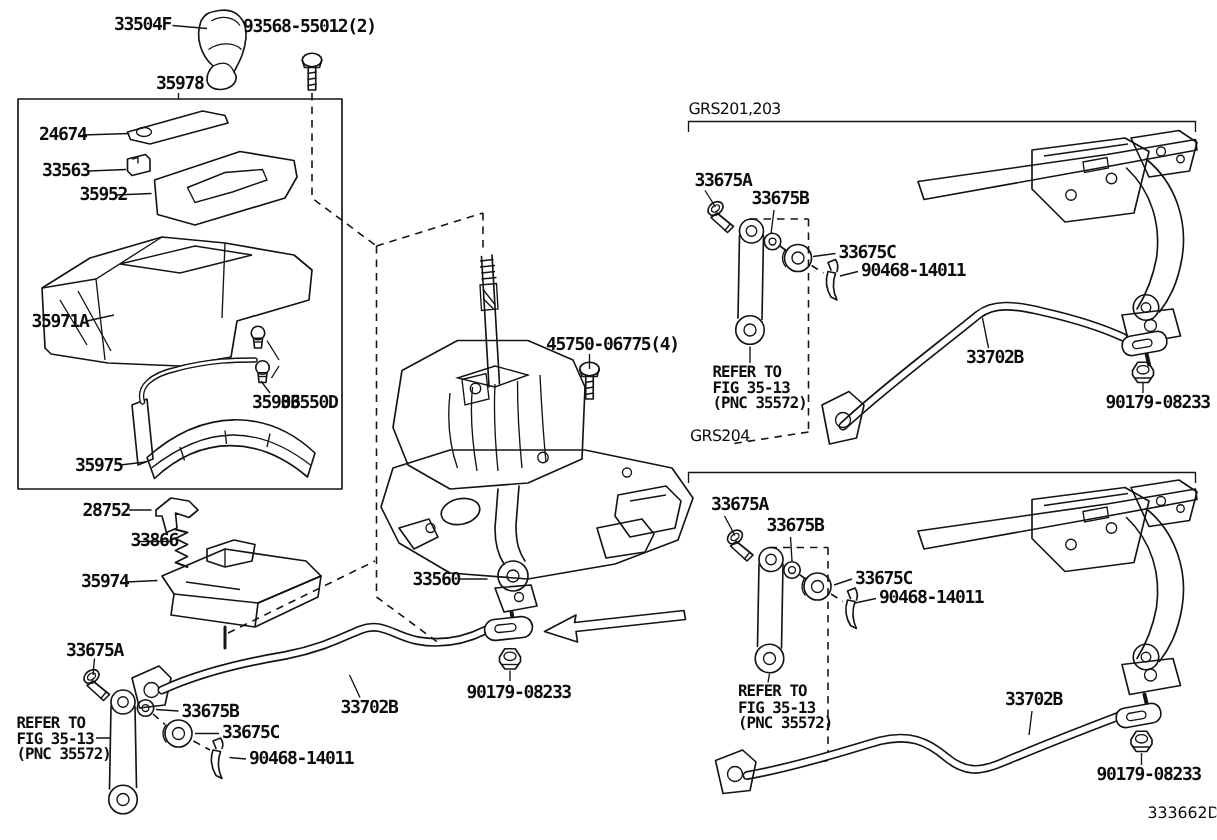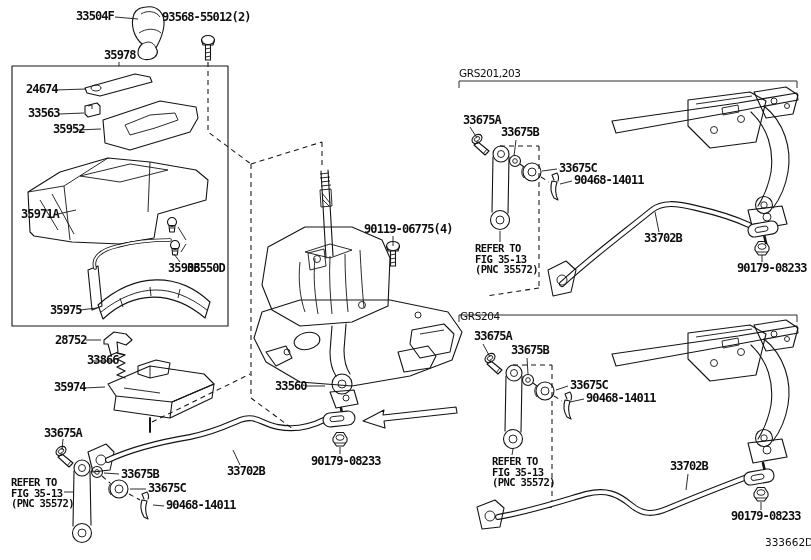--- a/index.html
+++ b/index.html
@@ -240,21 +240,21 @@
     <path class="lnt" d="M55,90 L86,89 M59,114 L84,113 M77,130 L101,129 M58,214 L76,210 M80,310 L97,308"></path>
     <path class="lnt" d="M86,340 L101,340 M92,361 L114,361 M84,388 L105,387"></path>
     <path class="lnt" d="M63,439 L62,450 M64,492 L74,492 M119,474 L104,473 M146,489 L130,489 M164,506 L153,505 M240,465 L233,450"></path>
     <path class="lnt" d="M306,386 L325,386 M393,236 L393,246 M340,447 L340,454"></path>
     <path class="lnt" d="M470,127 L477,138 M516,140 L514,156 M557,169 L542,171 M572,181 L560,184 M500,231 L500,242 M659,232 L655,212 M762,255 L762,262"></path>
     <path class="lnt" d="M483,344 L490,357 M527,358 L528,374 M568,386 L556,390 M584,399 L570,402 M513,449 L512,455 M688,474 L686,490 M761,502 L761,510"></path>
   </g>
 </svg>
 
 <div class="lbl header" style="left:459px;top:68px">GRS201,203</div>
-<div class="lbl header" style="left:460px;top:311px">GRS204</div>
+<div class="lbl header" style="left:460px;top:286px">GRS204</div>
 <div class="lbl code" style="left:765px;top:537px">333662D</div>
 
 <div id="label-layer">
       <div class="lbl" style="left: 76px; top: 11px;">33504F</div>
       <div class="lbl" style="left: 162px; top: 12px;">93568-55012(2)</div>
       <div class="lbl" style="left: 104px; top: 50px;">35978</div>
       <div class="lbl" style="left: 26px; top: 84px;">24674</div>
       <div class="lbl" style="left: 28px; top: 108px;">33563</div>
       <div class="lbl" style="left: 53px; top: 124px;">35952</div>
       <div class="lbl" style="left: 21px; top: 209px;">35971A</div>
@@ -267,21 +267,21 @@
       <div class="lbl" style="left: 44px; top: 428px;">33675A</div>
       <div class="lbl small" style="left: 11px; top: 477px;">REFER TO
 FIG 35-13
 (PNC 35572)</div>
       <div class="lbl" style="left: 121px; top: 469px;">33675B</div>
       <div class="lbl" style="left: 148px; top: 483px;">33675C</div>
       <div class="lbl" style="left: 166px; top: 500px;">90468-14011</div>
       <div class="lbl" style="left: 227px; top: 466px;">33702B</div>
       <div class="lbl" style="left: 311px; top: 456px;">90179-08233</div>
       <div class="lbl" style="left: 275px; top: 381px;">33560</div>
-      <div class="lbl" style="left: 364px; top: 224px;">90119-06775(4)</div>
+      <div class="lbl" style="left: 364px; top: 224px;">45750-06775(4)</div>
       <div class="lbl" style="left: 463px; top: 115px;">33675A</div>
       <div class="lbl" style="left: 501px; top: 127px;">33675B</div>
       <div class="lbl" style="left: 559px; top: 163px;">33675C</div>
       <div class="lbl" style="left: 574px; top: 175px;">90468-14011</div>
       <div class="lbl small" style="left: 475px; top: 243px;">REFER TO
 FIG 35-13
 (PNC 35572)</div>
       <div class="lbl" style="left: 644px; top: 233px;">33702B</div>
       <div class="lbl" style="left: 737px; top: 263px;">90179-08233</div>
       <div class="lbl" style="left: 474px; top: 331px;">33675A</div>

